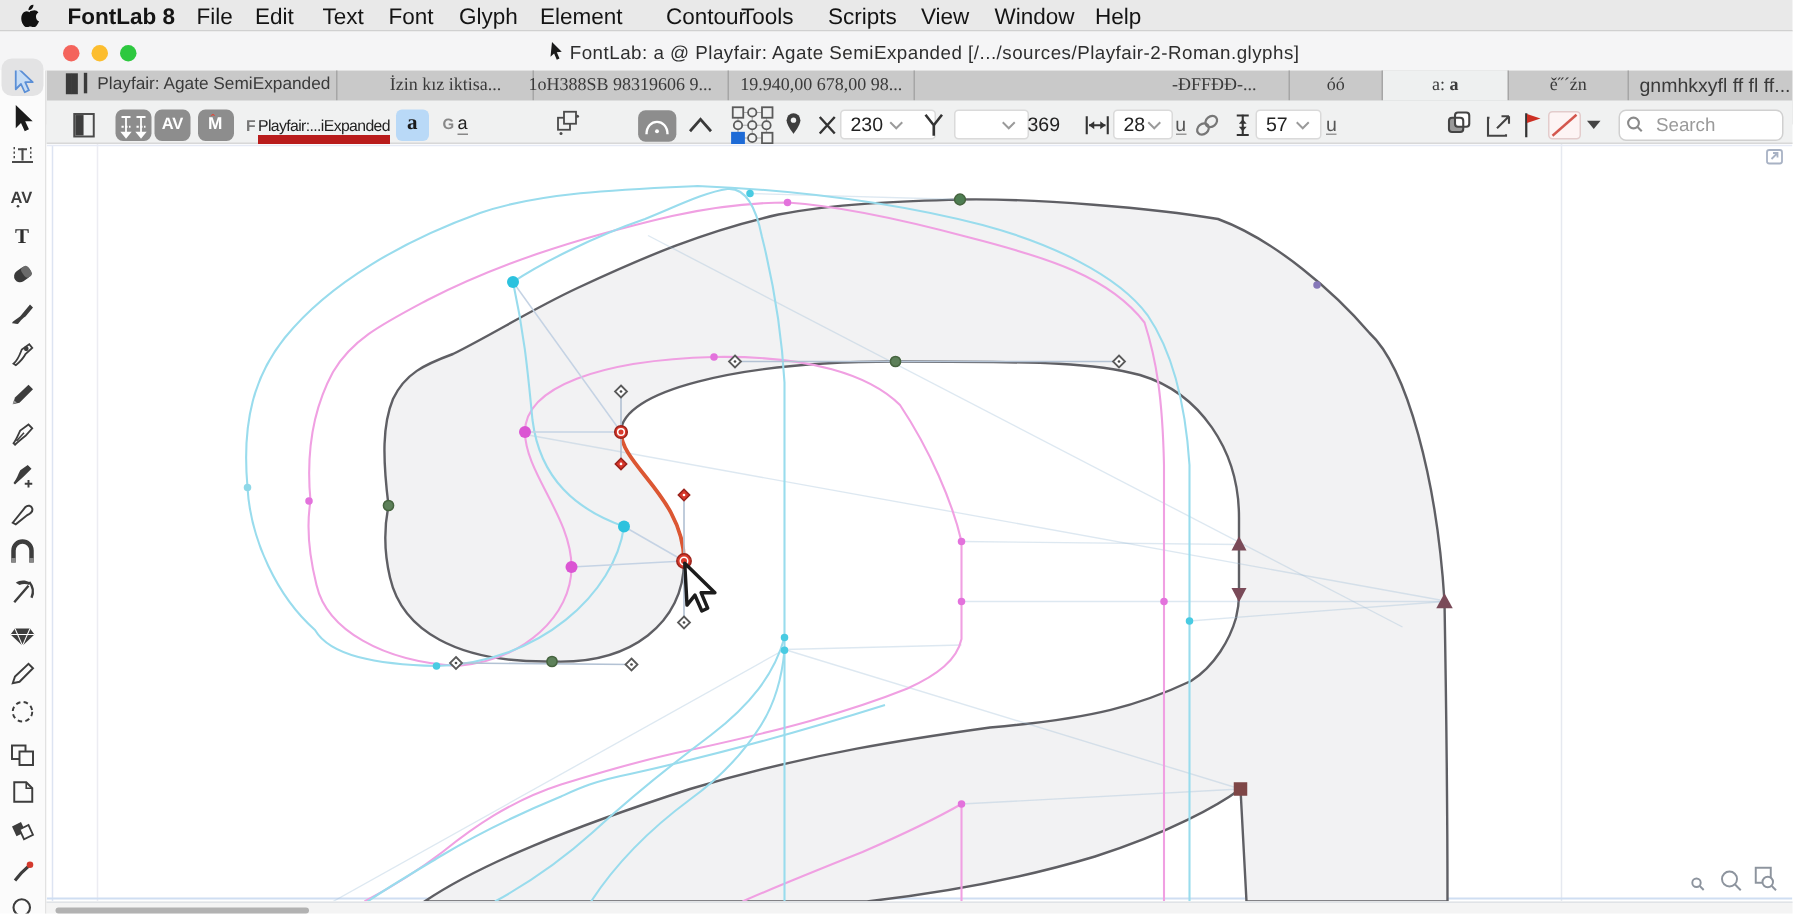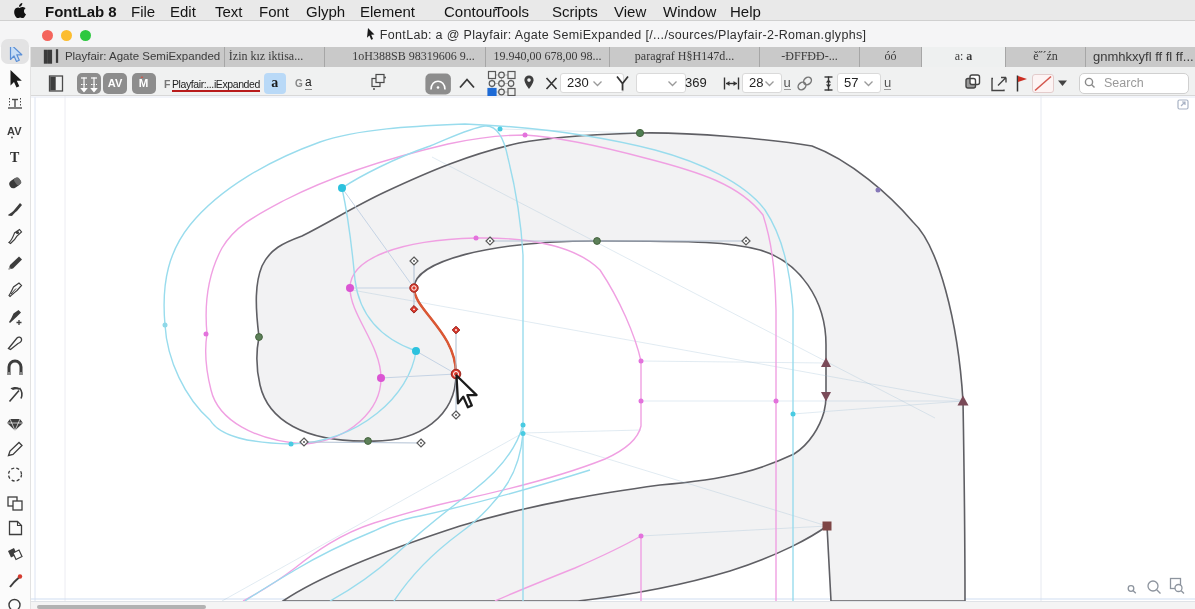--- a/index.html
+++ b/index.html
@@ -63,37 +63,36 @@
   <div class="light" style="left:42px; background:#f4645c;"></div>
   <div class="light" style="left:61px; background:#fcbd2e;"></div>
   <div class="light" style="left:80px; background:#2dc83f;"></div>
   <div id="wtitle"><svg width="10" height="13" viewBox="0 0 10 13" style="vertical-align:-2px">
         <path d="M2 0 L8.5 6.5 L5.2 6.8 L7 11 L5.2 11.8 L3.4 7.6 L1 9.8 Z" fill="#1a1a1a"></path>
       </svg> FontLab: a @ Playfair: Agate SemiExpanded [/.../sources/Playfair-2-Roman.glyphs]</div>
 </div>
 
 <div id="tabbar">
   <div class="tab" style="left:5px; width:189px; font-family:'Liberation Sans'; font-size:11.5px;">▐▌▎Playfair: Agate SemiExpanded</div>
-  <div class="tab" style="left:177px; width:117px;font-family:Liberation Serif, serif;">İzin kız iktisa...</div>
+  <div class="tab" style="left:208px; width:117px;font-family:Liberation Serif, serif;">İzin kız iktisa...</div>
   <div class="tab" style="left:311px; width:144px;">1oH388SB 98319606 9...</div>
   <div class="tab" style="left:455px; width:124px;">19.940,00 678,00 98...</div>
-  <div class="tab" style="left:579px; width:150px;">paragraf H§H147d...</div>
   <div class="tab" style="left:729px; width:100px;">-ÐFFÐÐ-...</div>
   <div class="tab" style="left:829px; width:62px;">óó</div>
   <div class="tab" style="left:891px; width:84px; background:#eef0f0;">a: <b>a</b></div>
   <div class="tab" style="left:975px; width:80px;">ě˝´źn</div>
   <div class="tab" style="left:1055px; width:109px; border-right:none; font-family:'Liberation Sans'; font-size:13px; text-align:left; padding-left:7px;">gnmhkxyfl ff fl ff...</div>
 </div>
 
 <div id="toolbar">
   <div class="tbtn" style="left:46px;"></div>
   <div class="tbtn" style="left:72px; font-size:11px; font-weight:bold; line-height:21px;">AV</div>
   <div class="tbtn" style="left:100.5px; font-size:11.5px; font-weight:bold; line-height:21px;">M<span style="position:absolute;left:9px;top:-4px;color:#e0493a;font-size:8px;">ˆ</span></div>
   <span class="tlabel" style="left:133px; font-size:10.5px; font-weight:bold; color:#777; top:11px;">F</span>
-  <span class="tlabel" style="left:141px; font-size:10.5px; letter-spacing:-0.4px; color:#222; border-bottom:2px solid #b91c1c; top:11px;">Playfair:...iExpanded</span>
+  <span class="tlabel" style="left:141px; font-size:10.5px; letter-spacing:-0.4px; color:#222; border-bottom:6px solid #b91c1c; top:11px;">Playfair:...iExpanded</span>
   <div style="position:absolute; left:232.8px; top:6px; width:22px; height:21px; background:#b9d9f7; border-radius:4px; text-align:center; font-family:'Liberation Serif',serif; font-size:14px; font-weight:bold; color:#1a1a1a; line-height:20px;">a</div>
   <span class="tlabel" style="left:264px; font-size:10px; font-weight:bold; color:#888; top:11px;">G</span>
   <span class="tlabel" style="left:274px; font-size:12px; color:#222; border-bottom:1px solid #888; top:9.5px; line-height:13px;">a</span>
   <div class="tfield" style="left:529px; width:64px;">230</div>
   <div class="tfield" style="left:605px; width:32px;padding-left:48px;">369</div>
   <div class="tfield" style="left:711px; width:40px;">28</div>
   <div class="tfield" style="left:806px; width:44px;">57</div>
   <span class="tlabel" style="left:752.5px; color:#555; border-bottom:1px solid #999; line-height:12px; top:10px;">u</span>
   <span class="tlabel" style="left:853px; color:#555; border-bottom:1px solid #999; line-height:12px; top:10px;">u</span>
   <div style="position:absolute; left:1001px; top:7.5px; width:22px; height:19px; background:#fdf4f4; border:1px solid #e3cccc; border-radius:3px;"></div>

